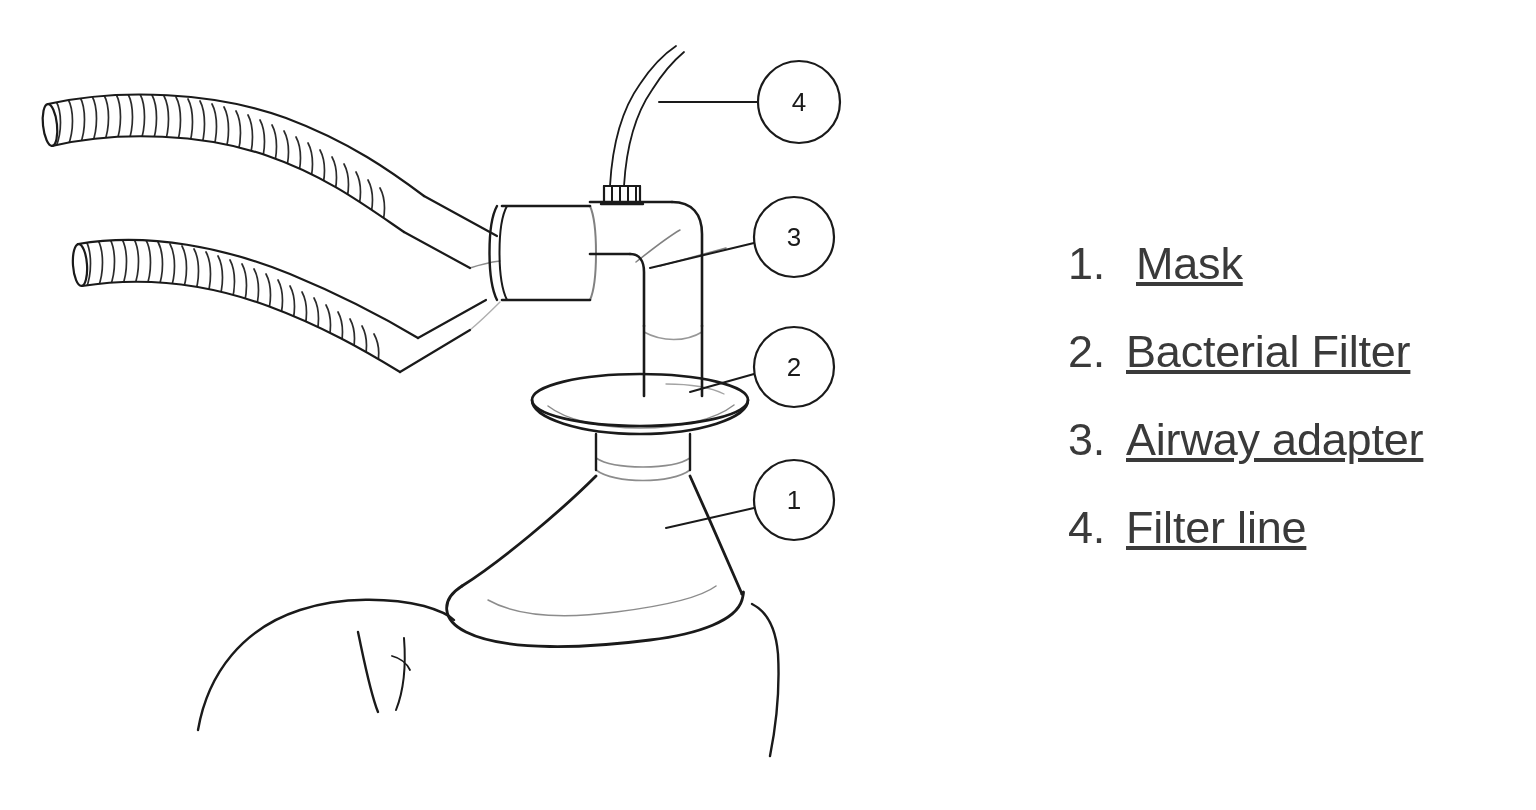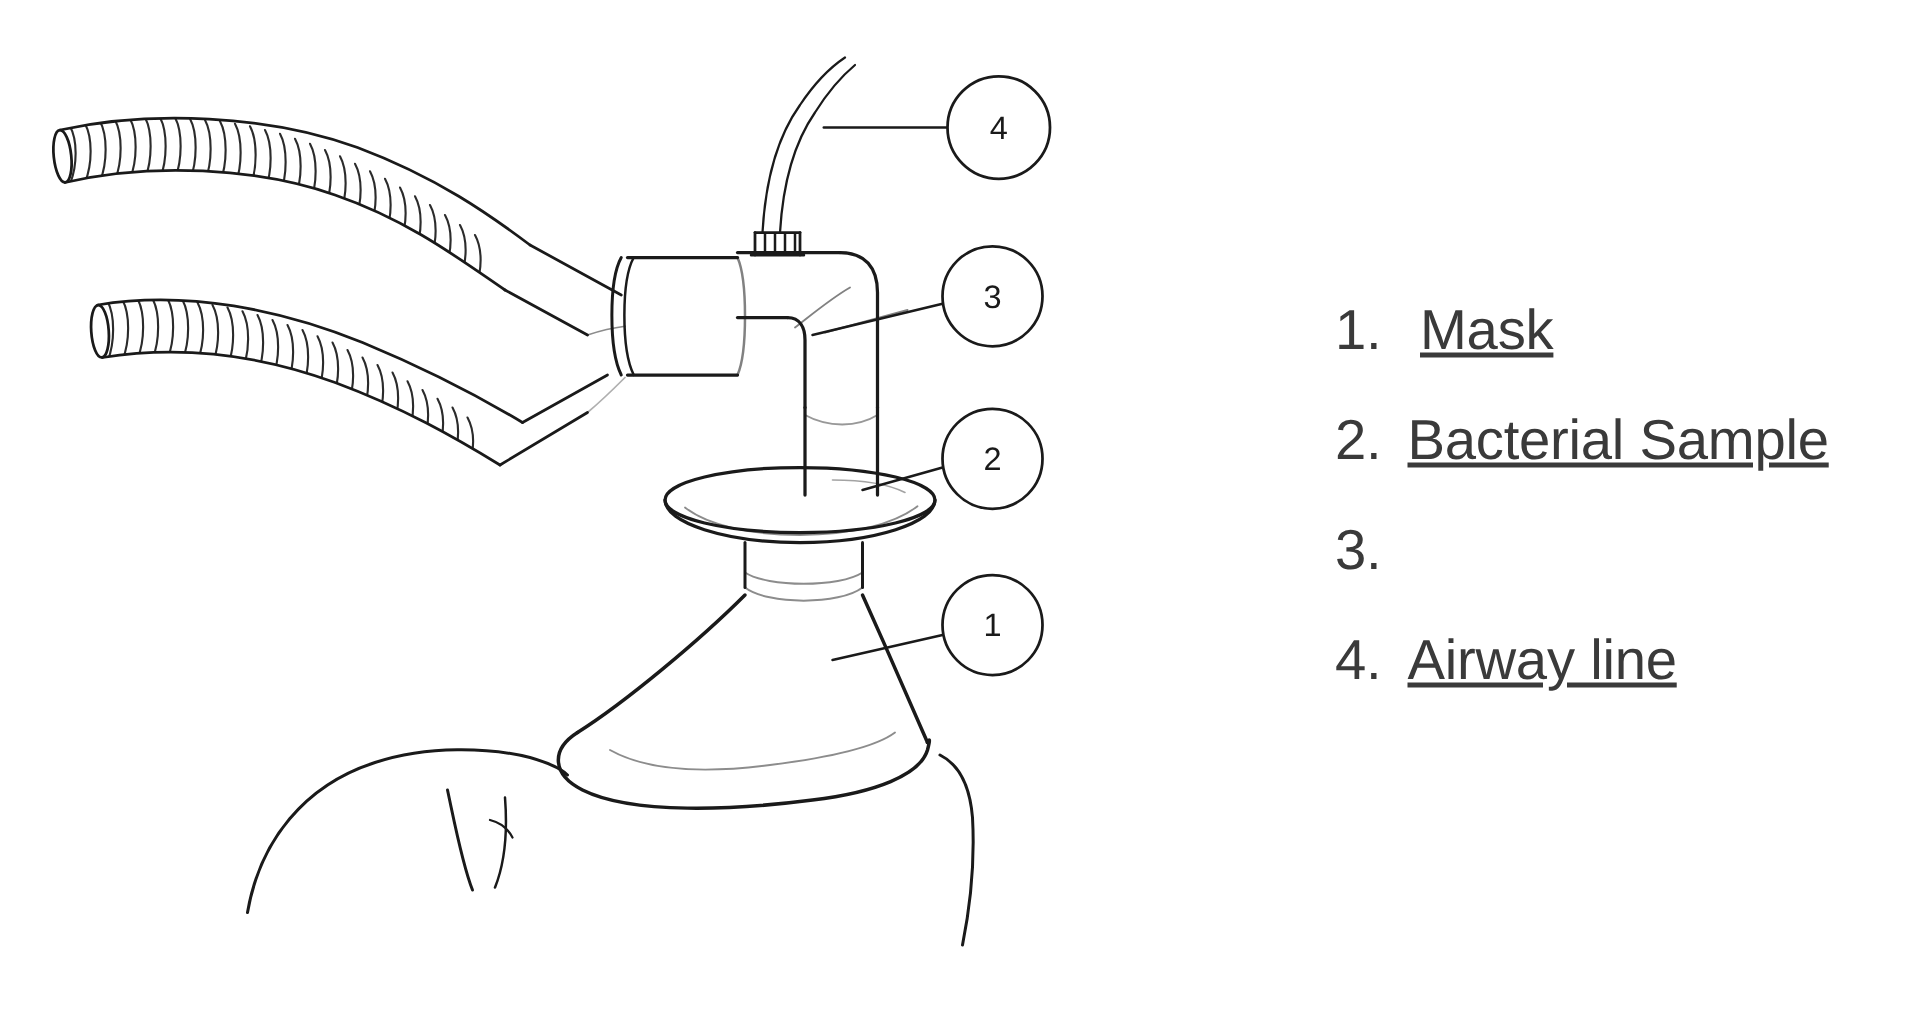--- a/index.html
+++ b/index.html
@@ -287,24 +287,25 @@
     </svg>
   </div>
 
   <div id="legend">
     <div class="legend-row wide-gap">
       <span class="legend-num">1.</span>
       <span class="legend-label">Mask</span>
     </div>
     <div class="legend-row">
       <span class="legend-num">2.</span>
-      <span class="legend-label">Bacterial Sample</span>
+      <span class="legend-label">Bacterial Filter</span>
     </div>
     <div class="legend-row">
       <span class="legend-num">3.</span>
+      <span class="legend-label">Airway adapter</span>
     </div>
     <div class="legend-row">
       <span class="legend-num">4.</span>
-      <span class="legend-label">Airway line</span>
+      <span class="legend-label">Filter line</span>
     </div>
   </div>
 
 </div>
 
 </body></html>

